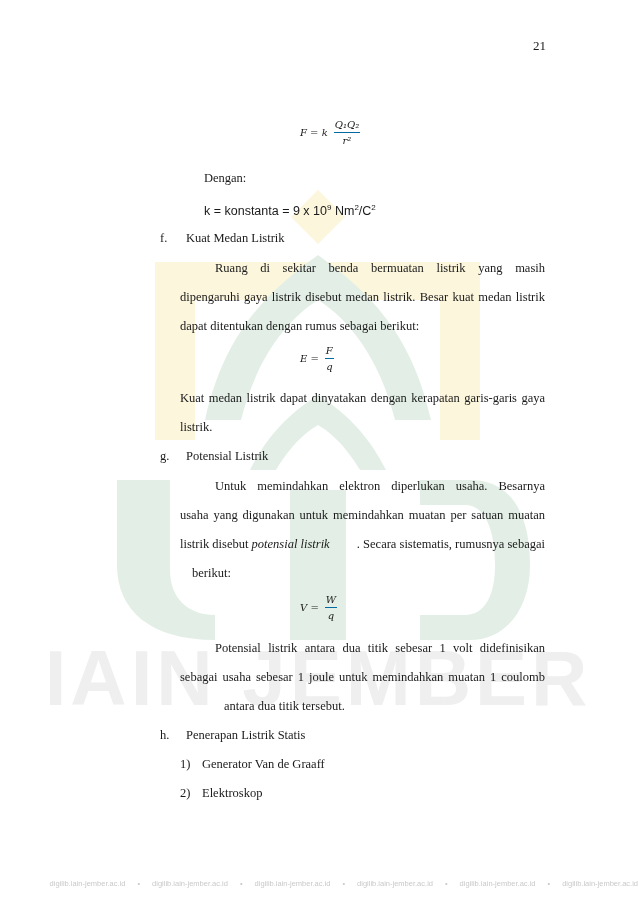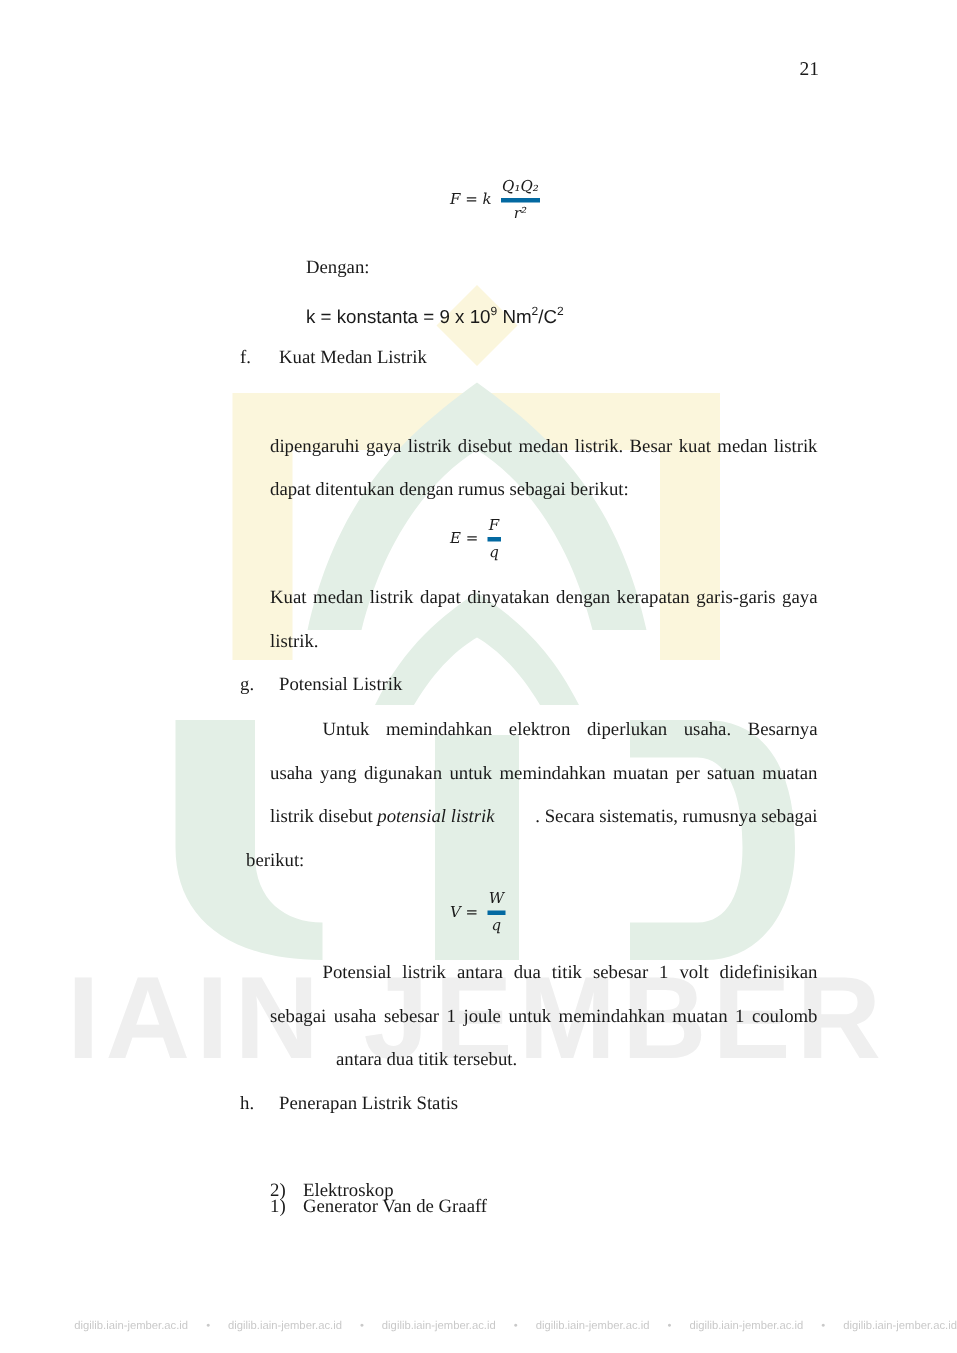--- a/index.html
+++ b/index.html
@@ -10,21 +10,21 @@
       color: #1a1a1a;
     }
     .watermark { position: absolute; left: 0; top: 0; width: 638px; height: 902px; z-index: 0; }
     .page { position: absolute; left: 0; top: 0; width: 638px; height: 902px; z-index: 1; }
     .page-number { position: absolute; left: 533px; top: 38px; font-size: 13px; }
     .abs { position: absolute; font-size: 12.5px; line-height: 16px; white-space: nowrap; }
     .just { position: absolute; font-size: 12.5px; line-height: 16px; text-align: justify; text-align-last: justify; }
     .cal { font-family: "Liberation Sans", "DejaVu Sans", sans-serif; font-size: 12.5px; }
     .math { position: absolute; font-family: "DejaVu Serif", serif; font-style: italic; font-size: 10px; display: flex; align-items: center; }
     .frac { display: inline-flex; flex-direction: column; align-items: center; margin-left: 6px; }
-    .frac .num { border-bottom: 3px solid #0369a1; padding: 0 1px 1px; line-height: 13px; }
+    .frac .num { border-bottom: 1px solid #0369a1; padding: 0 1px 1px; line-height: 13px; }
     .frac .den { line-height: 13px; padding-top: 1px; }
     sub, sup { font-size: 8px; }
     .marker { display: inline-block; width: 26px; }
     .marker-sub { display: inline-block; width: 22px; }
     i.em { font-style: italic; }
     .footer { position: absolute; left: 0; top: 879px; width: 638px; text-align: right;
       font-family: "Liberation Sans", "DejaVu Sans", sans-serif; font-size: 7.5px; color: #c9c9c9; white-space: nowrap; }
     .footer span.dot { margin: 0 12px; }
   </style>
 </head>
@@ -64,20 +64,21 @@
 
   <div class="abs" style="left:204px; top:170px;">Dengan:</div>
 
   <div class="abs cal" style="left:204px; top:200px;">
     <span>k = konstanta = 9 x 10</span><sup>9</sup><span> Nm</span><sup>2</sup><span>/C</span><sup>2</sup>
   </div>
 
   <div class="abs" style="left:160px; top:230px;">
     <span class="marker">f.</span><span>Kuat Medan Listrik</span>
   </div>
+  <div class="just" style="left:215px; top:260px; width:330px;">Ruang di sekitar benda bermuatan listrik yang masih</div>
   <div class="just" style="left:180px; top:289px; width:365px;">dipengaruhi gaya listrik disebut medan listrik. Besar kuat medan listrik</div>
   <div class="abs" style="left:180px; top:318px;">dapat ditentukan dengan rumus sebagai berikut:</div>
 
   <div class="math" style="left:300px; top:344px;">
     <span>E =</span>
     <span class="frac">
       <span class="num">F</span>
       <span class="den">q</span>
     </span>
   </div>
@@ -87,38 +88,38 @@
 
   <div class="abs" style="left:160px; top:448px;">
     <span class="marker">g.</span><span>Potensial Listrik</span>
   </div>
   <div class="just" style="left:215px; top:478px; width:330px;">Untuk memindahkan elektron diperlukan usaha. Besarnya</div>
   <div class="just" style="left:180px; top:507px; width:365px;">usaha yang digunakan untuk memindahkan muatan per satuan muatan</div>
   <div class="abs" style="left:180px; top:536px; width:365px; display:flex; justify-content:space-between;">
     <span><span>listrik disebut </span><i class="em">potensial listrik</i></span>
     <span>. Secara sistematis, rumusnya sebagai</span>
   </div>
-  <div class="abs" style="left:164px; top:565px;">berikut:</div>
+  <div class="abs" style="left:192px; top:565px;">berikut:</div>
 
   <div class="math" style="left:300px; top:593px;">
     <span>V =</span>
     <span class="frac">
       <span class="num">W</span>
       <span class="den">q</span>
     </span>
   </div>
 
   <div class="just" style="left:215px; top:640px; width:330px;">Potensial listrik antara dua titik sebesar 1 volt didefinisikan</div>
   <div class="just" style="left:180px; top:669px; width:365px;">sebagai usaha sebesar 1 joule untuk memindahkan muatan 1 coulomb</div>
   <div class="abs" style="left:180px; top:698px;margin-left:44px;">antara dua titik tersebut.</div>
 
   <div class="abs" style="left:160px; top:727px;">
     <span class="marker">h.</span><span>Penerapan Listrik Statis</span>
   </div>
-  <div class="abs" style="left:180px; top:756px;margin-top:40px;">
+  <div class="abs" style="left:180px; top:756px;">
     <span class="marker-sub">1)</span><span>Generator Van de Graaff</span>
   </div>
   <div class="abs" style="left:180px; top:785px;">
     <span class="marker-sub">2)</span><span>Elektroskop</span>
   </div>
 
   <div class="footer">
     <span>digilib.iain-jember.ac.id</span><span class="dot">•</span><span>digilib.iain-jember.ac.id</span><span class="dot">•</span><span>digilib.iain-jember.ac.id</span><span class="dot">•</span><span>digilib.iain-jember.ac.id</span><span class="dot">•</span><span>digilib.iain-jember.ac.id</span><span class="dot">•</span><span>digilib.iain-jember.ac.id</span>
   </div>
 </div>

